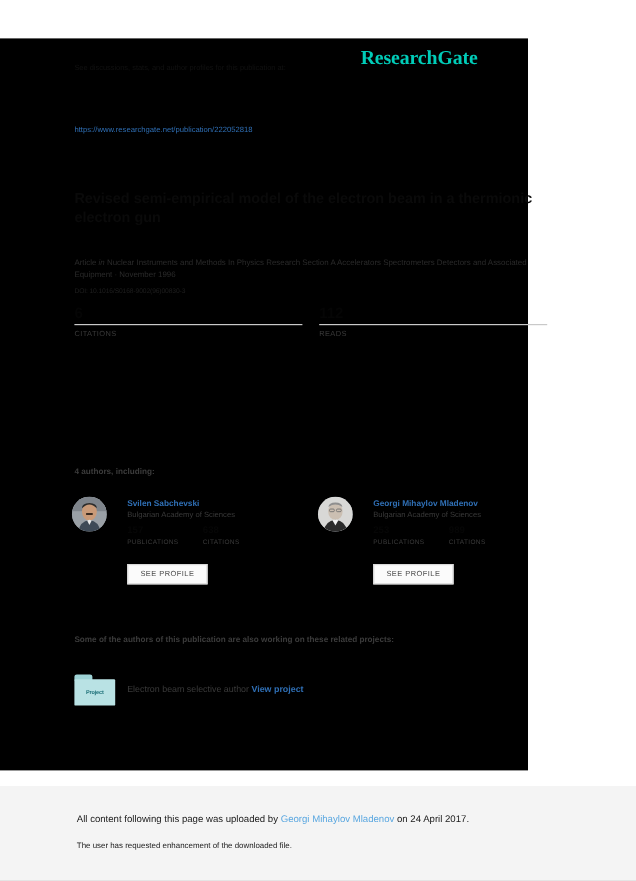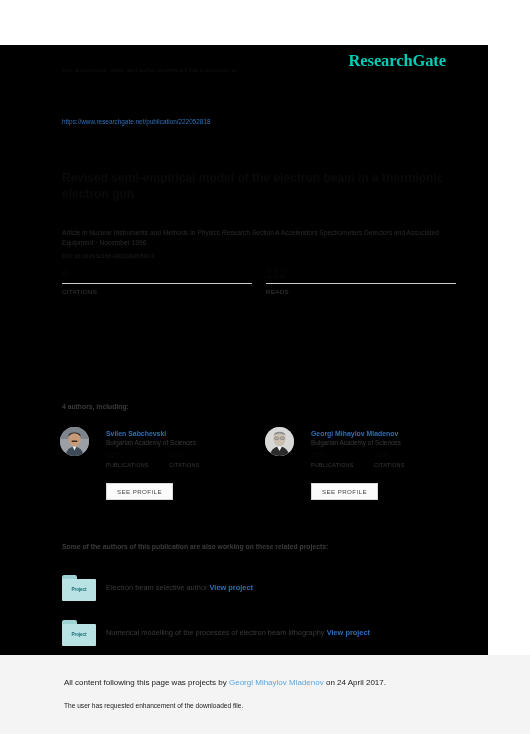--- a/index.html
+++ b/index.html
@@ -22,22 +22,22 @@
     position: absolute;
     left: 0; top: 0;
     width: 530px;
     height: 45px;
     background: #ffffff;
   }
 
   
   .rg-page {
     position: absolute;
-    left: 0; top: 45px;
-    width: 488px;
+    left: 0; top: 32px;
+    width: 440px;
     height: 610px;
     background: #000000;
   }
 
   
   .rg-logo {
     position: absolute;
     right: 42px;
     top: 6px;
     font-family: "Liberation Serif", serif;
@@ -432,32 +432,21 @@
       <div class="folder-tab"></div>
       <div class="folder-body"></div>
       <div class="folder-label">Project</div>
     </div>
     <div class="project-text">
       <span>Electron beam selective author</span>
       <span class="view-project">View project</span>
     </div>
   </div>
 
-  <div class="project-row p1">
-    <div class="folder-icon">
-      <div class="folder-tab"></div>
-      <div class="folder-body"></div>
-      <div class="folder-label">Project</div>
-    </div>
-    <div class="project-text">
-      <span>Numerical modelling of the processes of electron beam lithography</span>
-      <span class="view-project">View project</span>
-    </div>
-  </div>
 
 </div>
 
 <div class="footer">
   <div class="footer-line1">
-    <span>All content following this page was projects by </span><span class="uploader">Georgi Mihaylov Mladenov</span><span> on 24 April 2017.</span>
+    <span>All content following this page was uploaded by </span><span class="uploader">Georgi Mihaylov Mladenov</span><span> on 24 April 2017.</span>
   </div>
   <div class="footer-line2">The user has requested enhancement of the downloaded file.</div>
 </div>
 
 </body></html>

